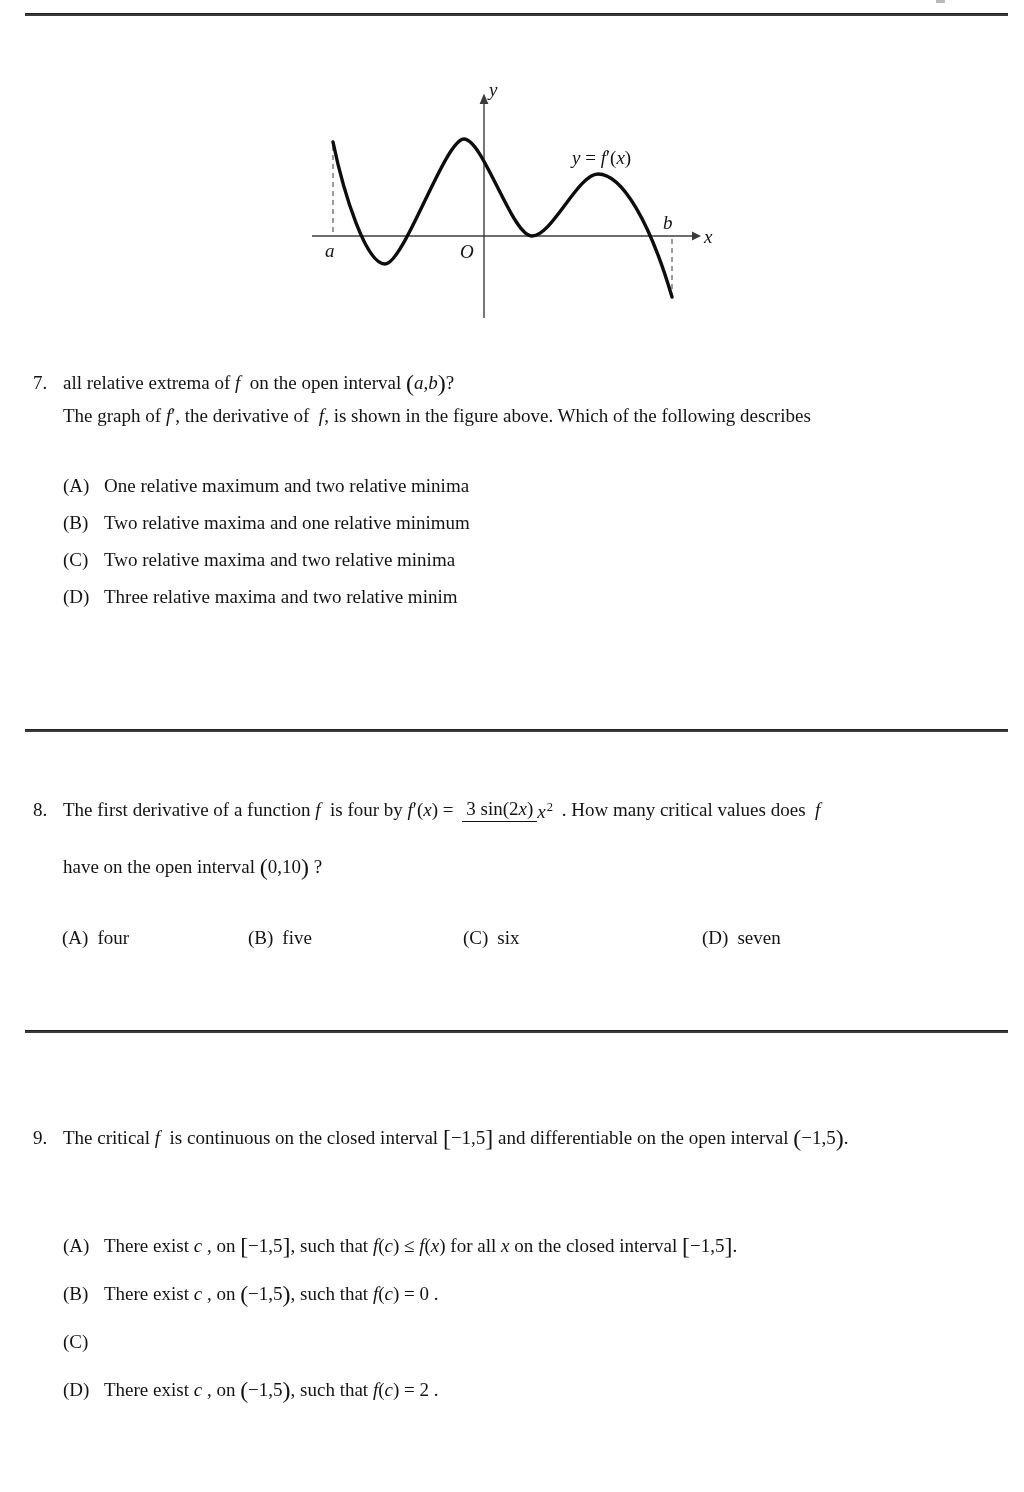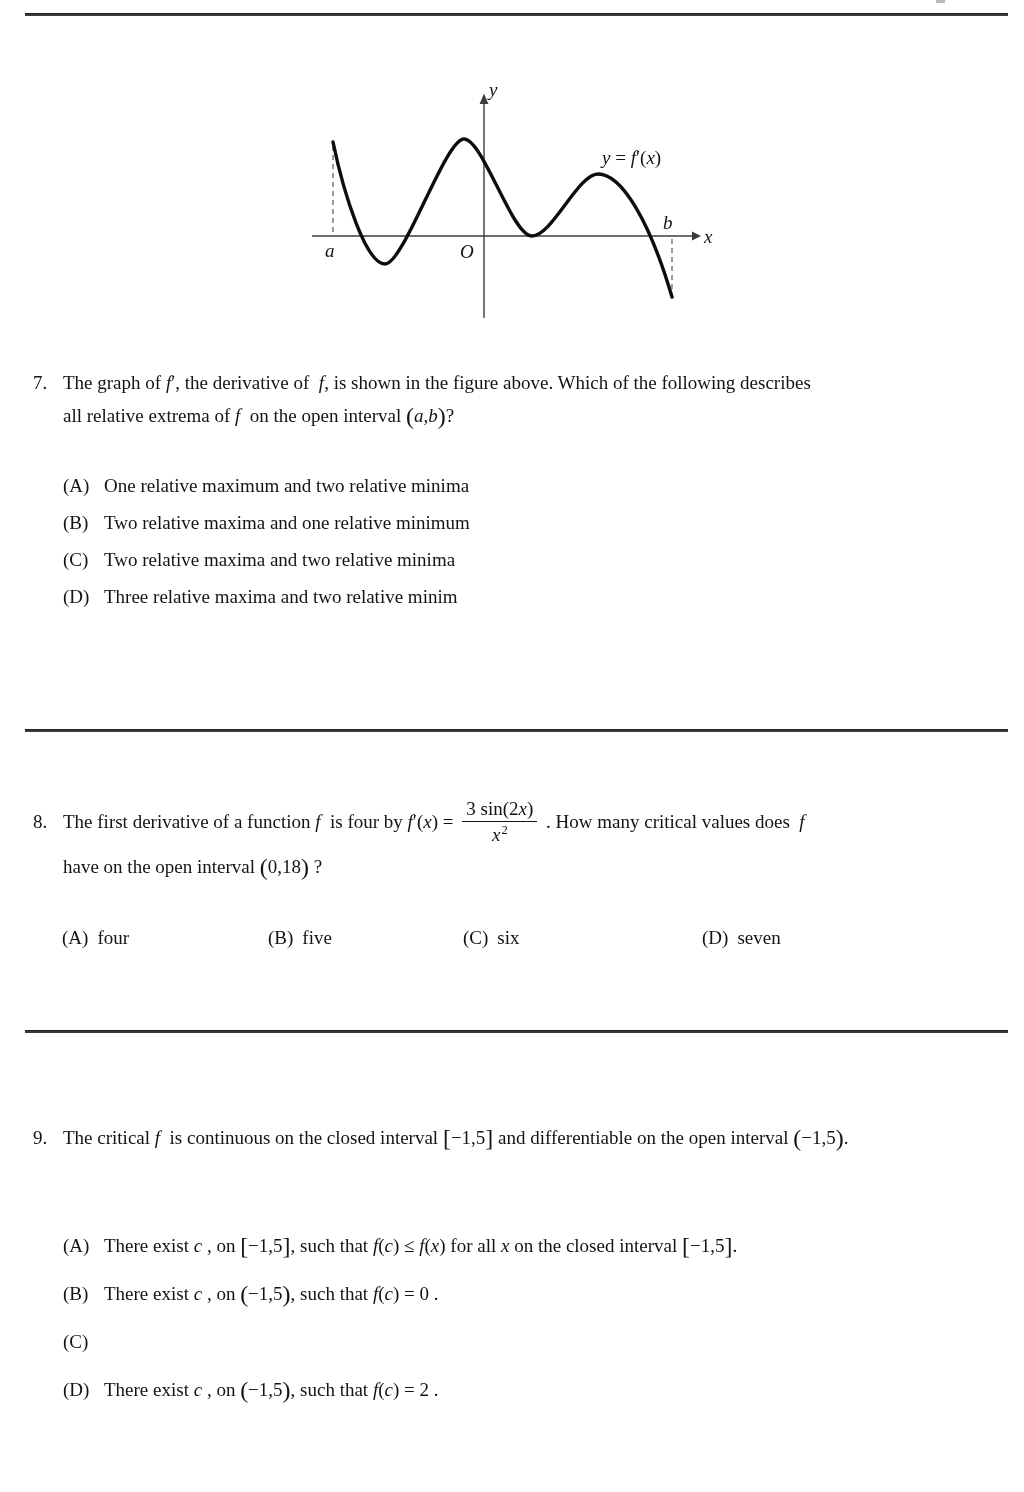--- a/index.html
+++ b/index.html
@@ -26,21 +26,20 @@
     height: 3px;
     background: #3b3b3b;
     border-top: 1px solid #1f1f1f;
   }
   .q { position: absolute; display: flex; }
   .qnum { width: 30px; flex-shrink: 0; }
   .opt { display: flex; }
   .optlab { width: 41px; flex-shrink: 0; }
   .frac {
     display: inline-flex;
-    flex-direction: column;
     align-items: center;
     margin: 0 4px;
     text-align: center;
     line-height: 1.12;
   }
   .fnum { border-bottom: 1.6px solid #131313; padding: 0 4px 2px; }
   .fden { padding-top: 1px; }
   .glabel { position: absolute; font-style: italic; }
   .mark {
     position: absolute;
@@ -64,27 +63,27 @@
     <line x1="333" y1="146" x2="333" y2="233" stroke="#666666" stroke-width="1.3" stroke-dasharray="5,4"></line>
     <line x1="672" y1="239" x2="672" y2="295" stroke="#666666" stroke-width="1.3" stroke-dasharray="5,4"></line>
     <path fill="none" stroke="#0d0d0d" stroke-width="3.4" stroke-linecap="round" stroke-linejoin="round" d="M 333 142 C 344 195, 366 264, 385 264 C 404 264, 445 139, 464 139 C 483 139, 512 236, 532 236 C 552 236, 578 174, 598 174 C 622 174, 650 222, 672 297"></path>
   </svg>
 
   <div class="glabel" style="left:489px;top:79px">y</div>
   <div class="glabel" style="left:704px;top:226px">x</div>
   <div class="glabel" style="left:460px;top:241px">O</div>
   <div class="glabel" style="left:325px;top:240px">a</div>
   <div class="glabel" style="left:663px;top:212px">b</div>
-  <div class="abs runs" style="left:602px;top:147px"><span class="it">y</span><span> = </span><span class="it">f</span><span>′(</span><span class="it">x</span><span>)</span></div>
+  <div class="abs runs" style="left:572px;top:147px"><span class="it">y</span><span> = </span><span class="it">f</span><span>′(</span><span class="it">x</span><span>)</span></div>
 
   <div class="q" style="top:366px;left:33px;width:978px;line-height:33px">
     <span class="qnum">7.</span>
     <div>
+      <div class="runs"><span>all relative extrema of </span><span class="it">f</span><span>  on the open interval </span><span class="big">(</span><span class="it">a,b</span><span class="big">)</span><span>?</span></div>
       <div class="runs"><span>The graph of </span><span class="it">f</span><span>′, the derivative of  </span><span class="it">f</span><span>, is shown in the figure above. Which of the following describes</span></div>
-      <div class="runs"><span>all relative extrema of </span><span class="it">f</span><span>  on the open interval </span><span class="big">(</span><span class="it">a,b</span><span class="big">)</span><span>?</span></div>
     </div>
   </div>
 
   <div class="abs" style="top:467px;left:63px;line-height:37px;width:760px">
     <div class="opt">
       <span class="optlab">(A)</span>
       <span>One relative maximum and two relative minima</span>
     </div>
     <div class="opt">
       <span class="optlab">(B)</span>
@@ -106,27 +105,27 @@
     <span class="qnum">8.</span>
     <div style="display:flex;align-items:center">
       <span class="runs"><span>The first derivative of a function </span><span class="it">f</span><span>  is four by </span><span class="it">f</span><span>′(</span><span class="it">x</span><span>) = </span></span>
       <span class="frac">
         <span class="fnum runs"><span>3 sin(2</span><span class="it">x</span><span>)</span></span>
         <span class="fden runs"><span class="it">x</span><span class="sup">2</span></span>
       </span>
       <span class="runs"><span> . How many critical values does  </span><span class="it">f</span></span>
     </div>
   </div>
-  <div class="abs runs" style="top:856px;left:63px"><span>have on the open interval </span><span class="big">(</span><span>0,18</span><span class="big">)</span><span> ?</span></div>
+  <div class="abs runs" style="top:856px;left:63px"><span>have on the open interval </span><span class="big">(</span><span>0,10</span><span class="big">)</span><span> ?</span></div>
 
   <div class="abs" style="top:927px;left:0;width:853px;height:30px">
     <span class="abs" style="left:62px">
       <span>(A)</span><span style="margin-left:9px">four</span>
     </span>
-    <span class="abs" style="left:268px">
+    <span class="abs" style="left:248px">
       <span>(B)</span><span style="margin-left:9px">five</span>
     </span>
     <span class="abs" style="left:463px">
       <span>(C)</span><span style="margin-left:9px">six</span>
     </span>
     <span class="abs" style="left:702px">
       <span>(D)</span><span style="margin-left:9px">seven</span>
     </span>
   </div>
 

